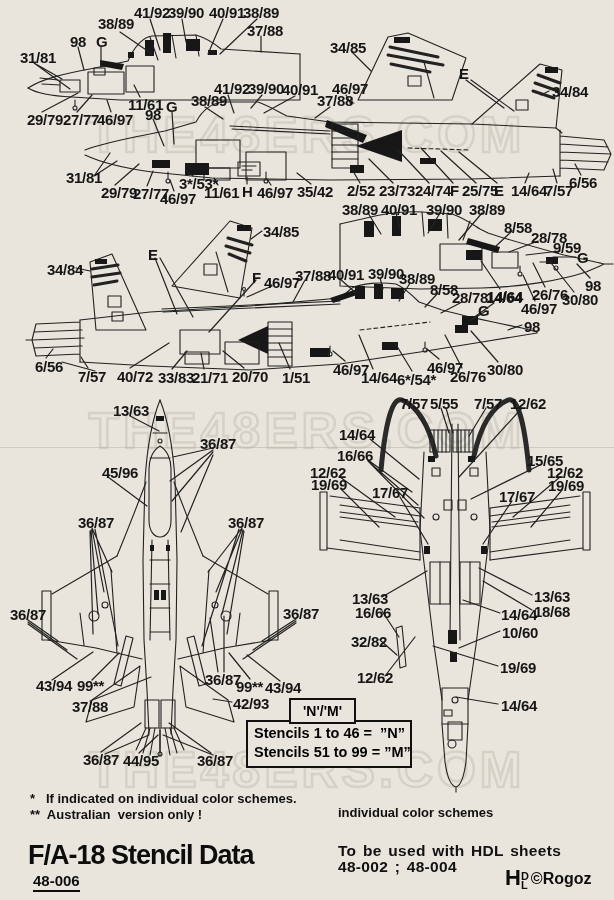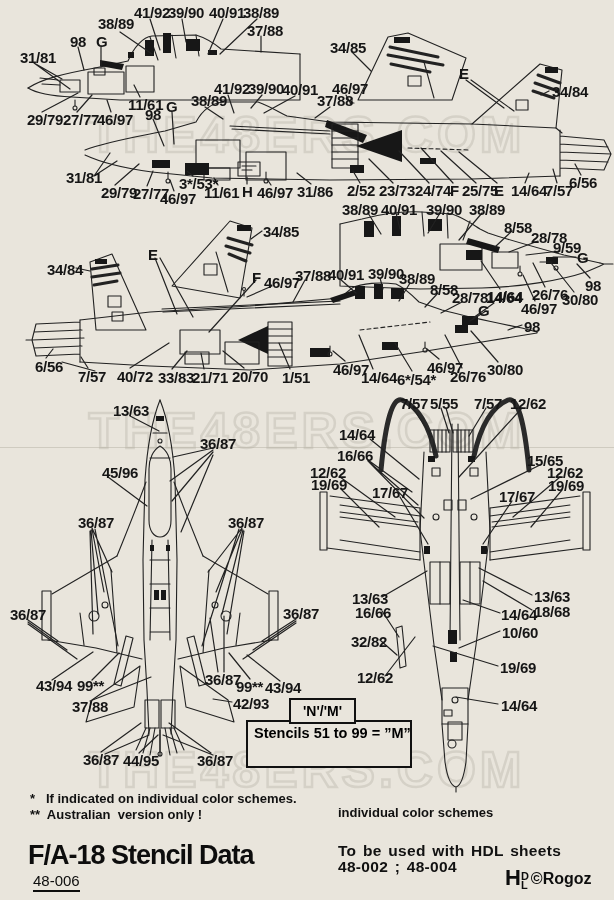--- a/index.html
+++ b/index.html
@@ -24,21 +24,21 @@
         font-size:14px;line-height:22px;z-index:3;}
   .legend-box{position:absolute;left:246px;top:720px;width:156px;height:42px;
         border:2px solid #111;background:#e9e5dc;z-index:2;padding:2px 0 0 6px;}
   .legend-box div{font-weight:700;font-size:14.5px;line-height:19px;white-space:pre;}
   .footnote{position:absolute;font-weight:700;font-size:13px;color:#111;white-space:pre;}
   .note{position:absolute;font-weight:700;font-size:13px;color:#111;white-space:pre;}
   .note-big{position:absolute;font-weight:700;font-size:15.5px;color:#111;white-space:pre;
         letter-spacing:.3px;word-spacing:2px;}
   .page-title{position:absolute;left:28px;top:840px;font-weight:700;font-size:27px;
         letter-spacing:-1px;color:#0d0d0d;}
-  .sheet-number{position:absolute;left:33px;top:872px;font-weight:400;font-size:15px;
+  .sheet-number{position:absolute;left:33px;top:872px;font-weight:700;font-size:15px;
         color:#0d0d0d;border-bottom:2.5px solid #0d0d0d;padding-bottom:1px;}
   .credit{position:absolute;left:505px;top:868px;display:flex;align-items:flex-start;
         font-weight:700;color:#0d0d0d;}
   .hdl-h{font-size:22px;line-height:20px;}
   .hdl-stack{display:inline-flex;flex-direction:column;font-size:11px;line-height:9px;
         margin-top:4px;margin-right:2px;}
   .credit-text{font-size:16px;line-height:22px;}
 </style>
 </head>
 <body>
@@ -256,21 +256,21 @@
       <div class="callout" style="left: 332px; top: 81px;">46/97</div>
       <div class="callout" style="left: 317px; top: 93px;">37/88</div>
       <div class="callout" style="left: 66px; top: 170px;">31/81</div>
       <div class="callout" style="left: 101px; top: 185px;">29/79</div>
       <div class="callout" style="left: 133px; top: 186px;">27/77</div>
       <div class="callout" style="left: 160px; top: 191px;">46/97</div>
       <div class="callout" style="left: 179px; top: 176px;">3*/53*</div>
       <div class="callout" style="left: 204px; top: 185px;">11/61</div>
       <div class="callout" style="left: 242px; top: 184px;">H</div>
       <div class="callout" style="left: 257px; top: 185px;">46/97</div>
-      <div class="callout" style="left: 297px; top: 184px;">31/86</div>
+      <div class="callout" style="left: 297px; top: 184px;">35/42</div>
       <div class="callout" style="left: 347px; top: 183px;">2/52</div>
       <div class="callout" style="left: 379px; top: 183px;">23/73</div>
       <div class="callout" style="left: 415px; top: 183px;">24/74</div>
       <div class="callout" style="left: 450px; top: 183px;">F</div>
       <div class="callout" style="left: 462px; top: 183px;">25/75</div>
       <div class="callout" style="left: 494px; top: 183px;">E</div>
       <div class="callout" style="left: 511px; top: 183px;">14/64</div>
       <div class="callout" style="left: 545px; top: 183px;">7/57</div>
       <div class="callout" style="left: 569px; top: 175px;">6/56</div>
       <div class="callout" style="left: 330px; top: 40px;">34/85</div>
@@ -353,20 +353,21 @@
       <div class="callout" style="left: 534px; top: 589px;">13/63</div>
       <div class="callout" style="left: 534px; top: 604px;">18/68</div>
       <div class="callout" style="left: 501px; top: 607px;">14/64</div>
       <div class="callout" style="left: 502px; top: 625px; text-align: right;">10/60</div>
       <div class="callout" style="left: 500px; top: 660px;">19/69</div>
       <div class="callout" style="left: 501px; top: 698px;">14/64</div>
     </div>
 
   <div class="legend-tab">'N'/'M'</div>
   <div class="legend-box">
+    <div>Stencils 1 to 46 =  ”N”</div>
     <div>Stencils 51 to 99 = ”M”</div>
   </div>
 
   <div class="footnote" style="left:30px;top:791px">*   If indicated on individual color schemes.</div>
   <div class="footnote" style="left:30px;top:807px">**  Australian  version only !</div>
 
   <div class="note" style="left:338px;top:805px">individual color schemes</div>
   <div class="note-big" style="left:338px;top:842px">To be used with HDL sheets</div>
   <div class="note-big" style="left:338px;top:858px;width:200px;text-align:left">48-002 ; 48-004</div>
 

